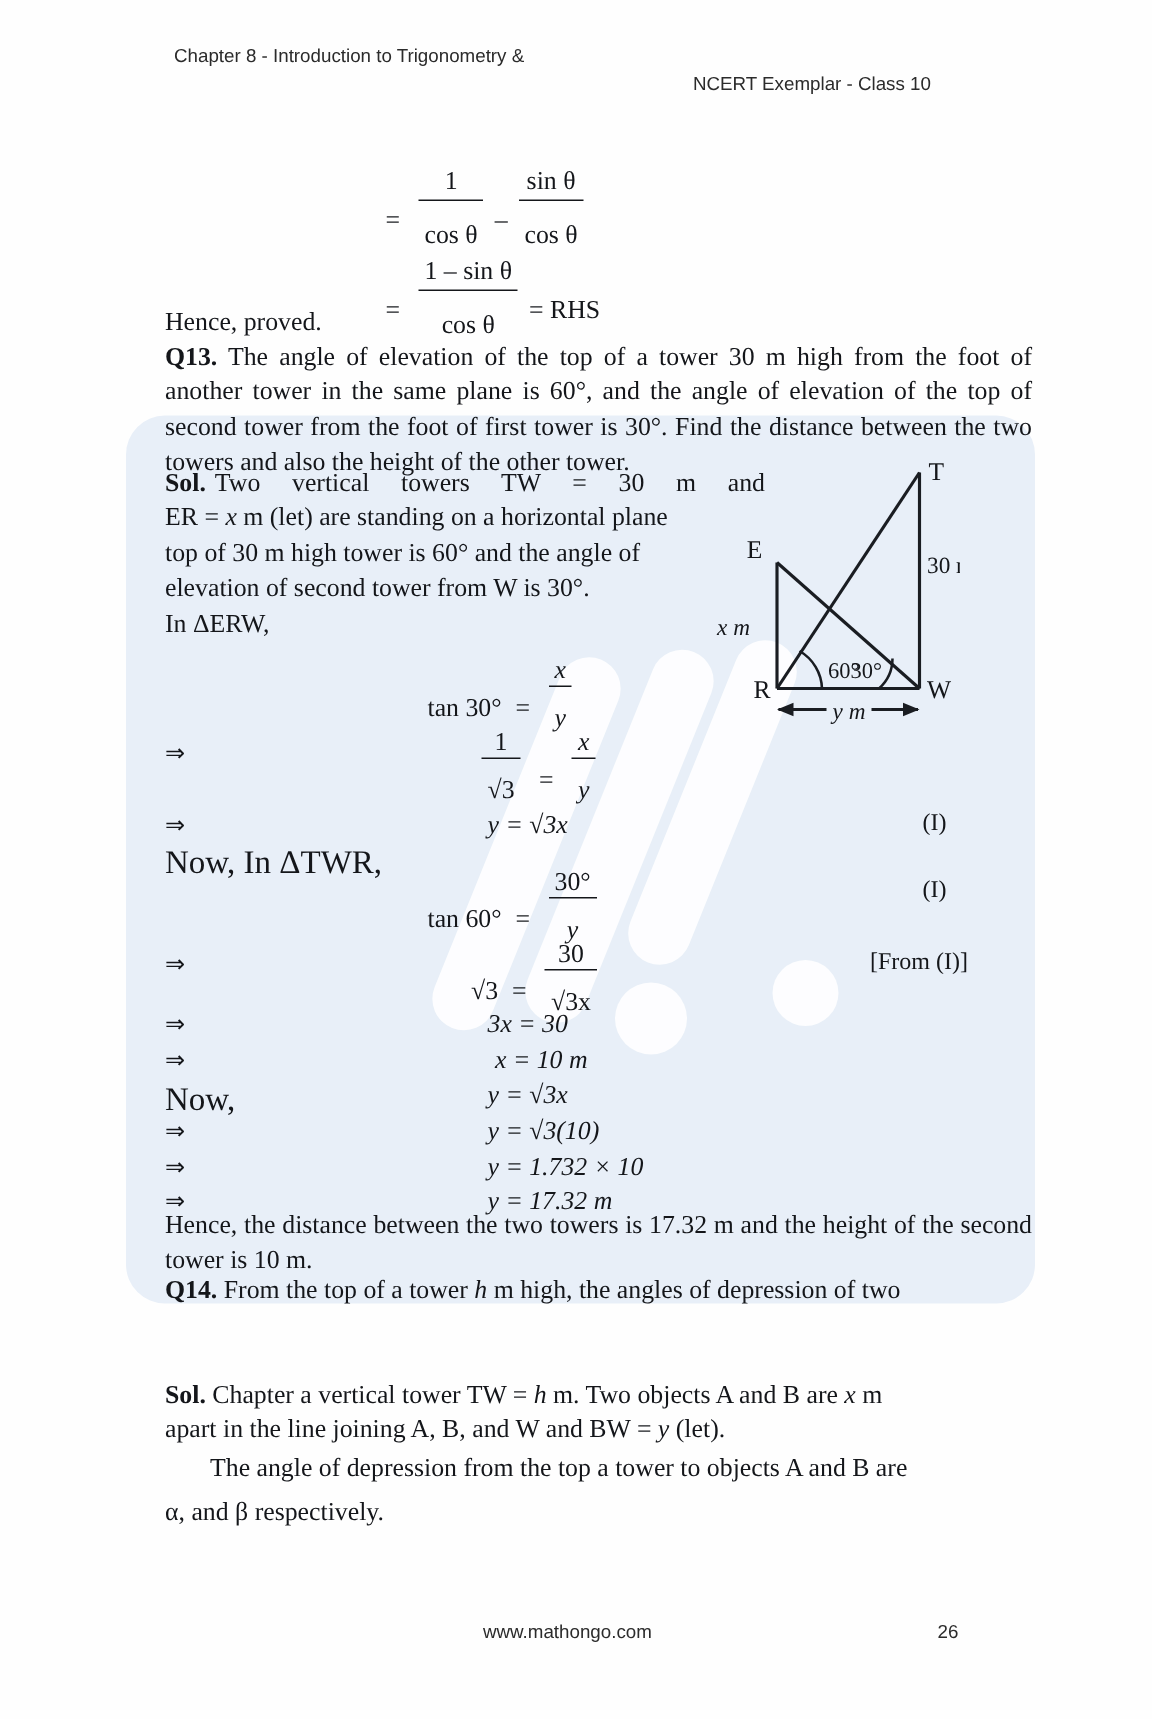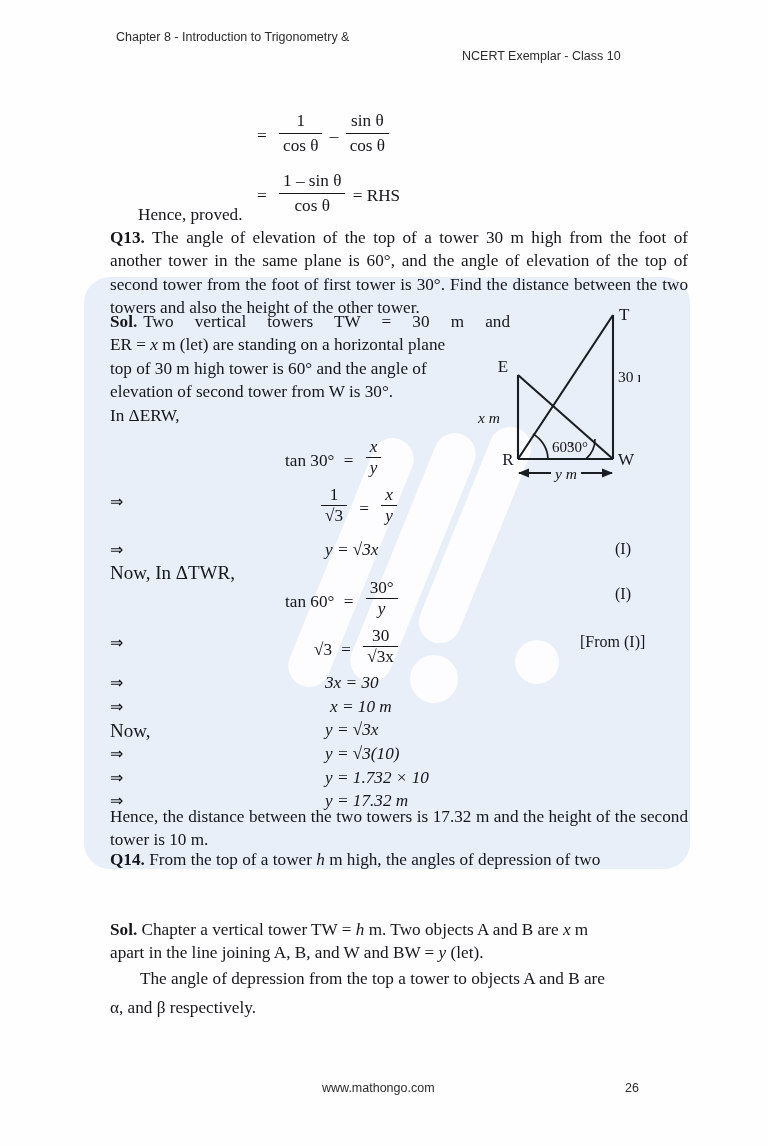--- a/index.html
+++ b/index.html
@@ -85,21 +85,21 @@
   .arrow {
     position: absolute;
     left: 0;
     top: 0;
     font-size: 16px;
   }
   .lhs-word {
     position: absolute;
     left: 0;
     top: 0;
-    font-size: 19px;
+    font-size: 22px;
   }
   .expr {
     position: absolute;
     top: 0;
     white-space: nowrap;
   }
   .note {
     position: absolute;
     top: 0;
     white-space: nowrap;
@@ -111,21 +111,21 @@
     display: inline-block;
     vertical-align: middle;
     text-align: center;
     margin: 0 3px;
     position: relative;
     top: -0.15em;
   }
   .frac .num { display: block; padding: 0 4px; }
   .frac .den {
     display: block;
-    padding: 0 4px;
+    padding: 11px 4px;
     border-top: 1.3px solid #14161a;
   }
   .eq { display: inline-block; vertical-align: middle; margin: 0 5px; }
   .mid { display: inline-block; vertical-align: middle; }
 
   
   .diagram {
     position: absolute;
     left: 455px;
     top: 300px;
@@ -182,21 +182,21 @@
 
   <div class="tb" style="left:252px; top:172px;">
     <span class="eq">=</span>
     <span class="frac">
       <span class="num">1 – sin θ</span>
       <span class="den">cos θ</span>
     </span>
     <span class="mid">= RHS</span>
   </div>
 
-  <div class="tb" style="left:110px; top:203px; width:580px;margin-left:28px;">Hence, proved.</div>
+  <div class="tb" style="left:110px; top:203px; width:580px;">Hence, proved.</div>
 
   <div class="tb just" style="left:110px; top:226px; width:578px;">
     <b>Q13.</b>
     <span>The angle of elevation of the top of a tower 30 m high from the foot of another tower in the same plane is 60°, and the angle of elevation of the top of second tower from the foot of first tower is 30°. Find the distance between the two towers and also the height of the other tower.</span>
   </div>
 
   <div class="tb" style="left:110px; top:310px; width:400px;">
     <div style="display:flex; justify-content:space-between;">
       <b>Sol.</b>
       <span style="flex:1; text-align:justify; text-align-last:justify; margin-left:6px;">Two vertical towers TW = 30 m and</span>

